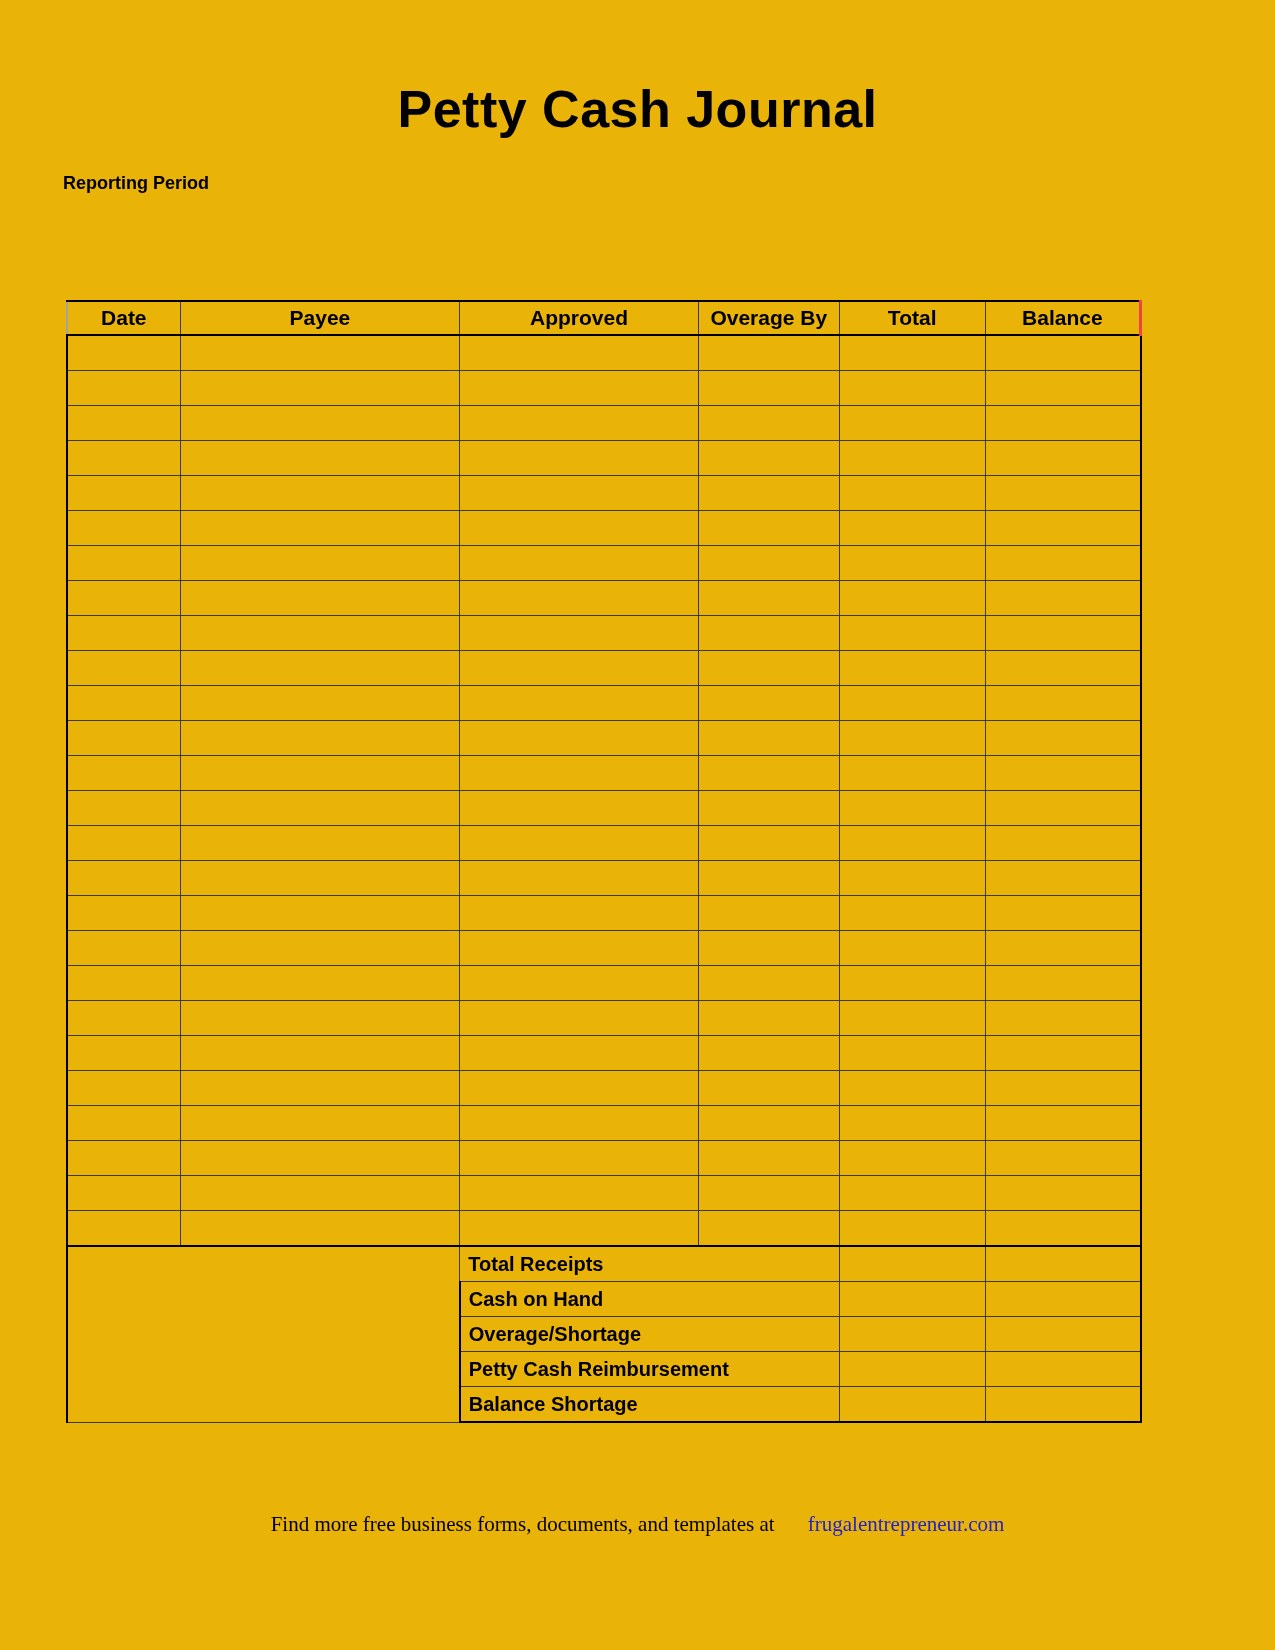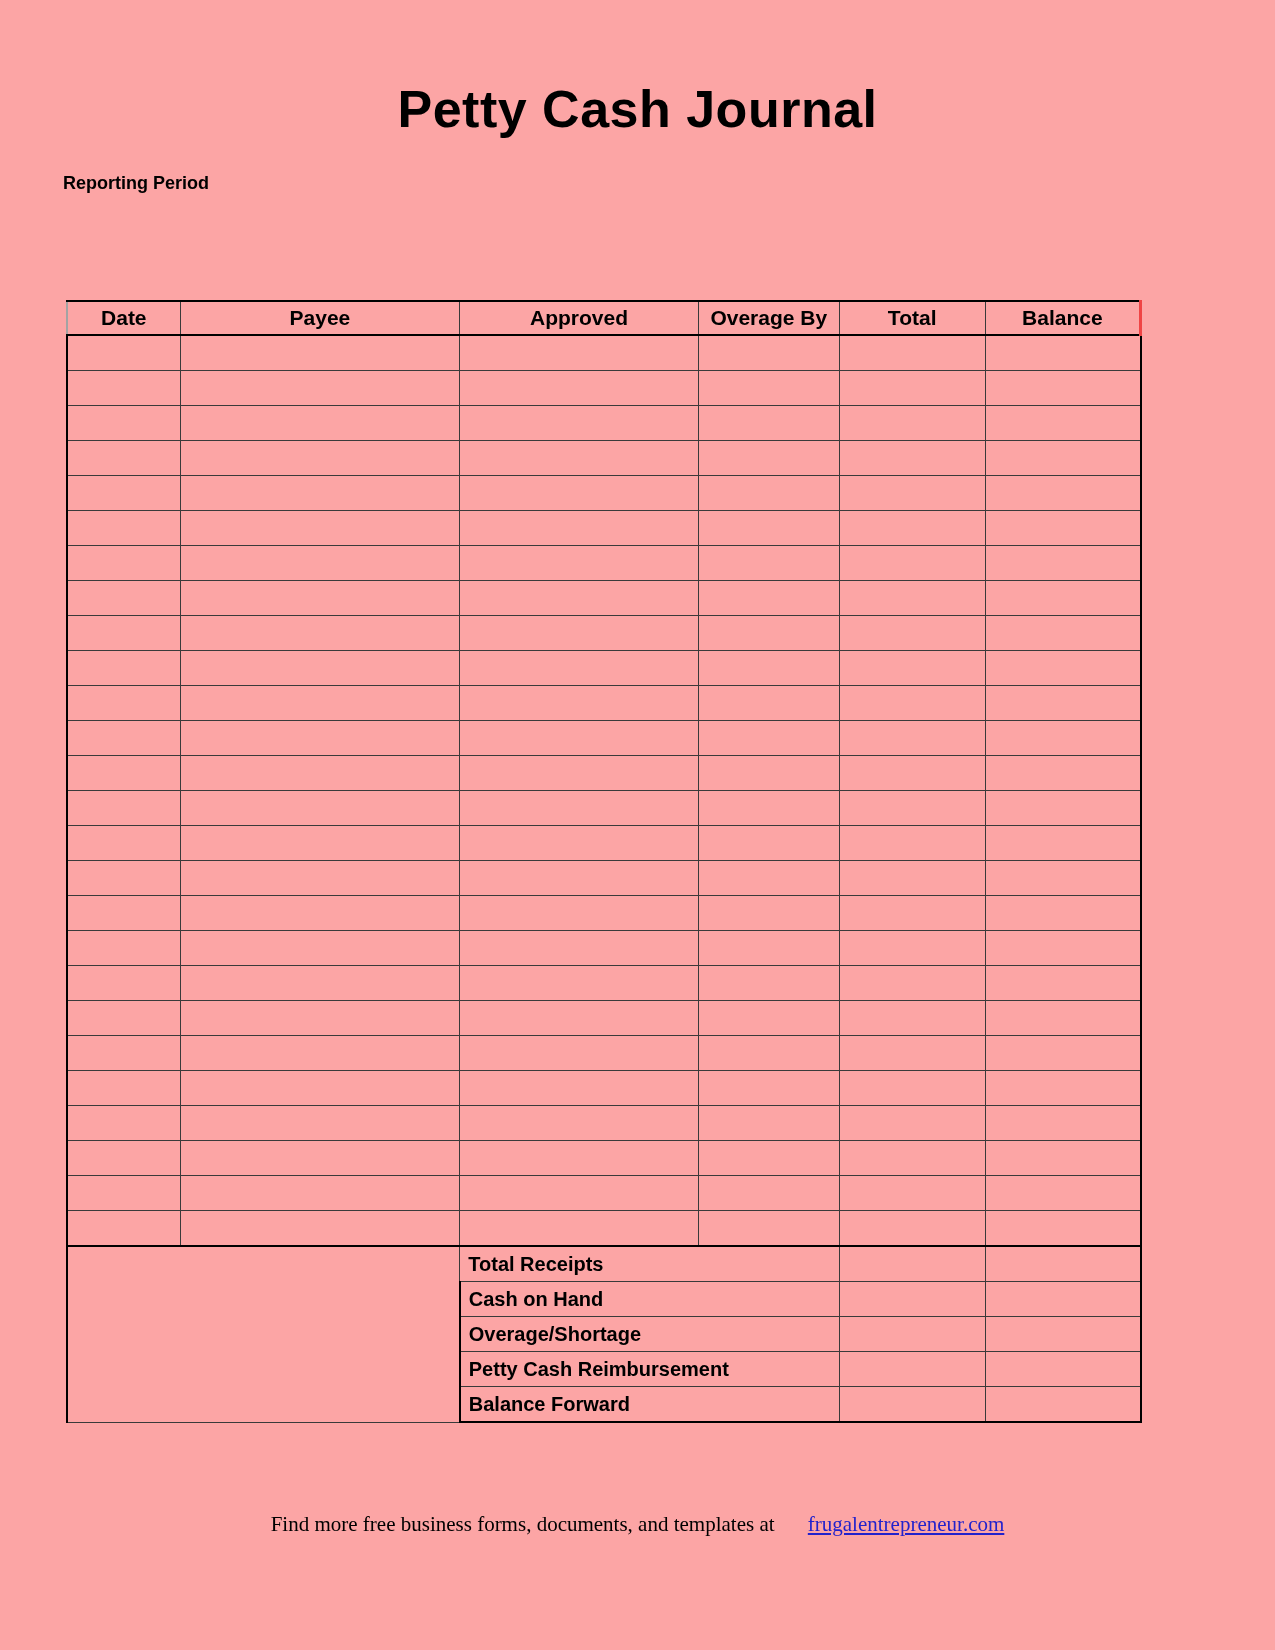--- a/index.html
+++ b/index.html
@@ -4,21 +4,21 @@
 <style>
   html, body {
     margin: 0;
     padding: 0;
     background: #ffffff;
   }
   .page {
     position: relative;
     width: 1275px;
     height: 1650px;
-    background: #fca5a5;
+    background: #eab308;
     font-family: "Liberation Sans", sans-serif;
     color: #000000;
     overflow: hidden;
   }
 
   
   .doc-title {
     position: absolute;
     left: 0;
     top: 80px;
@@ -131,21 +131,20 @@
     top: 1512px;
     width: 1275px;
     text-align: center;
     font-family: "Liberation Serif", serif;
     font-size: 21px;
     color: #000;
   }
   .footer-link {
     font-family: "Liberation Serif", serif;
     color: #2222cc;
-    text-decoration: underline;
     margin-left: 28px;
   }
 </style>
 </head>
 <body>
 
 <div class="page">
 
   <div class="doc-title">Petty Cash Journal</div>
 
@@ -397,21 +396,21 @@
           <td class="summary-label" colspan="2">Overage/Shortage</td>
           <td></td>
           <td></td>
         </tr>
         <tr class="summary-row">
           <td class="summary-label" colspan="2">Petty Cash Reimbursement</td>
           <td></td>
           <td></td>
         </tr>
         <tr class="summary-row">
-          <td class="summary-label" colspan="2">Balance Forward</td>
+          <td class="summary-label" colspan="2">Balance Shortage</td>
           <td></td>
           <td></td>
         </tr>
       </tbody>
   </table>
 
   <div class="footer-note">
     <span>Find more free business forms, documents, and templates at </span><span class="footer-link">frugalentrepreneur.com</span>
   </div>
 

